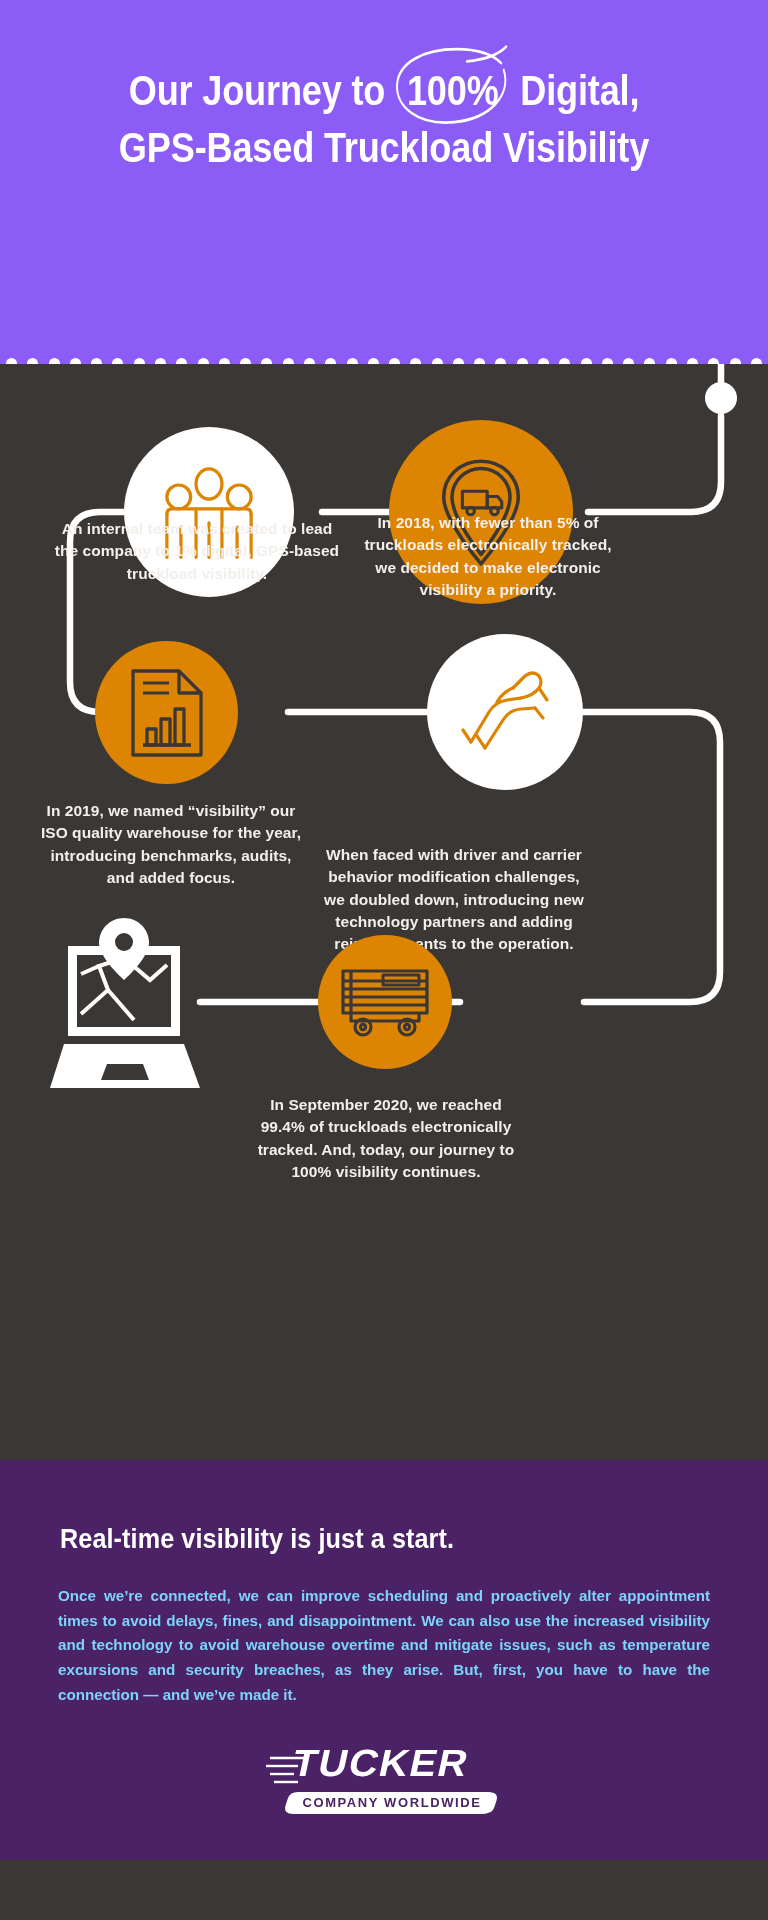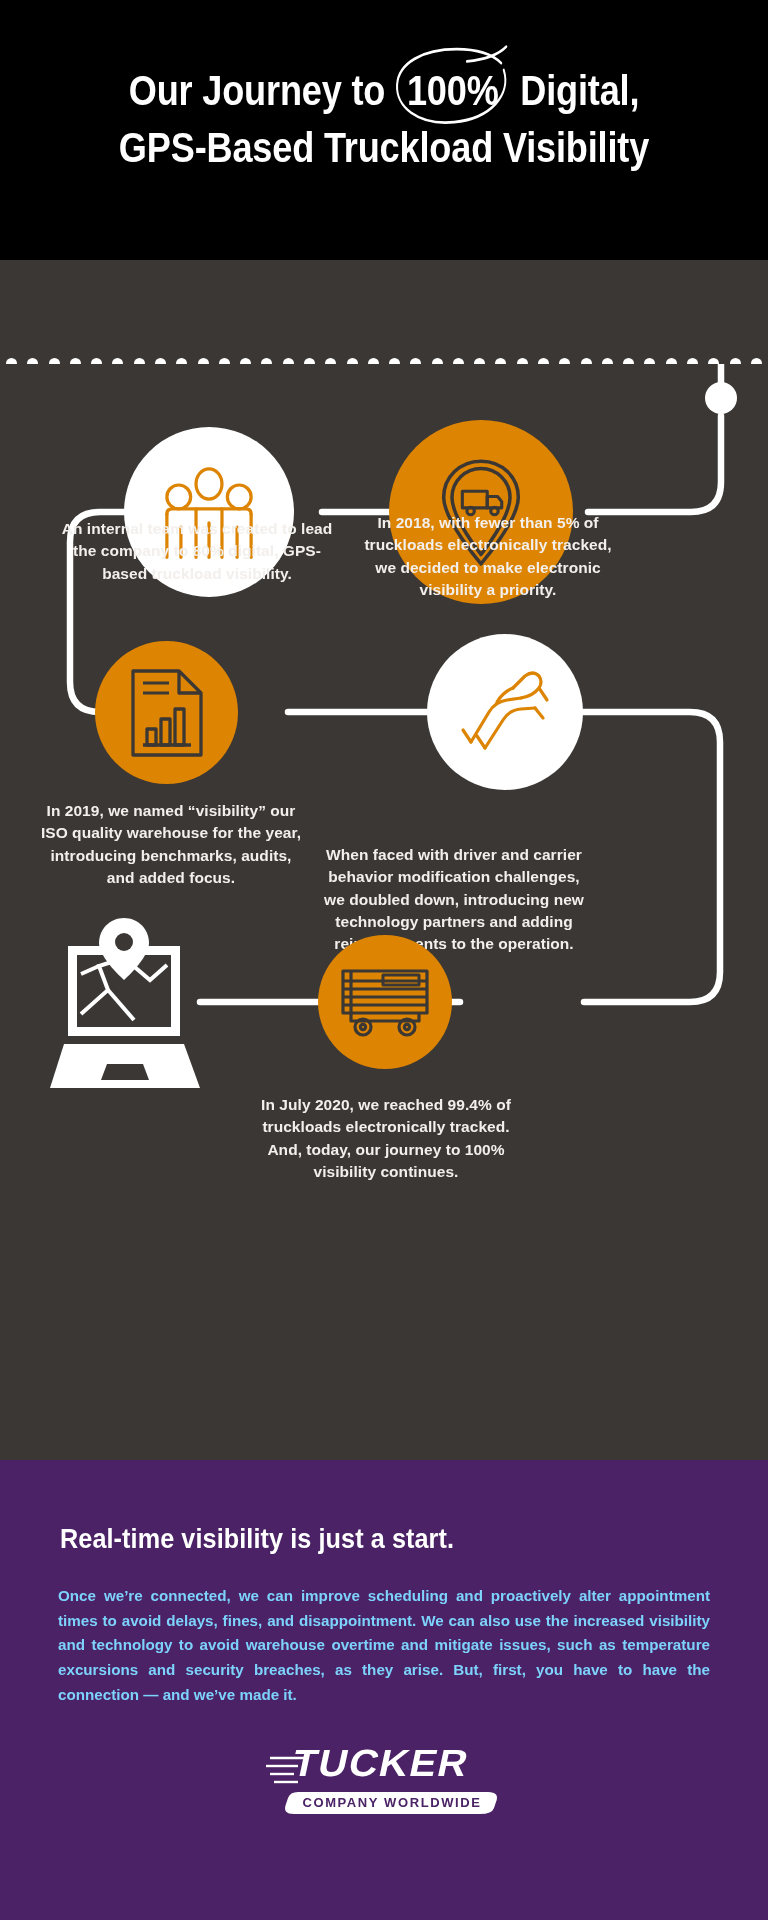--- a/index.html
+++ b/index.html
@@ -6,22 +6,22 @@
   html,body { width:768px; }
   body {
     width:768px; height:1920px; position:relative; overflow:hidden;
     font-family:"Liberation Sans", sans-serif;
     background:#3b3734;
   }
   .stage { position:absolute; left:0; top:0; width:768px; height:1920px; }
 
   
   .header {
-    position:absolute; left:0; top:0; width:768px; height:260px;
-    background:#000000;
+    position:absolute; left:0; top:0; width:768px; height:364px;
+    background:#8b5cf6;
   }
   .title {
     position:absolute; left:0; top:62px; width:768px;
     text-align:center; color:#ffffff;
     font-family:"Liberation Sans Narrow","Liberation Sans",sans-serif;
     font-weight:bold; font-size:43px; line-height:1.32;
     letter-spacing:-0.2px;
     transform:scaleX(0.84); transform-origin:center top;
   }
   .title .ln { display:block; white-space:nowrap; }
@@ -42,21 +42,21 @@
   .node.orange { background:#dd8503; }
   .node svg { display:block; }
 
   .cap {
     position:absolute; color:#f2efec; text-align:center;
     font-size:15.5px; line-height:1.44; font-weight:bold;
     letter-spacing:0.05px;
   }
 
   
-  .footer { position:absolute; left:0; top:1460px; width:768px; height:460px; background:#4a2265; }
+  .footer { position:absolute; left:0; top:1460px; width:768px; height:400px; background:#4a2265; }
   .foot-h {
     position:absolute; left:60px; top:63px; width:660px; color:#ffffff;
     font-family:"Liberation Sans Narrow","Liberation Sans",sans-serif;
     font-weight:bold; font-size:28px; letter-spacing:0.1px;
     transform:scaleX(0.9); transform-origin:left top;
   }
   .foot-p {
     position:absolute; left:58px; top:124px; width:652px; color:#7dd3fc;
     font-size:15.2px; line-height:1.62; text-align:justify; font-weight:bold;
   }
@@ -168,21 +168,21 @@
           <g stroke-width="3">
             <path d="M32,34 L56,34 L56,50 L32,50 Z"></path>
             <path d="M56,39 L66,39 L70,44 L70,50 L56,50 Z"></path>
             <circle cx="40" cy="53" r="3.6"></circle>
             <circle cx="63" cy="53" r="3.6"></circle>
           </g>
         </g>
       </svg>
     </div>
 
-    <div class="cap" style="left:52px; top:154px; width:290px;">An internal team was created to lead the company to 80% digital, GPS-based truckload visibility.</div>
+    <div class="cap" style="left:52px; top:154px; width:290px;">An internal team was created to lead the company to 1% digital, GPS-based truckload visibility.</div>
     <div class="cap" style="left:354px; top:148px; width:268px;">In 2018, with fewer than 5% of truckloads electronically tracked, we decided to make electronic visibility a priority.</div>
 
     <div class="node orange" style="left:95px; top:277px; width:143px; height:143px;">
       <svg width="84" height="92" viewBox="0 0 84 92">
         <g fill="none" stroke="#3b3734" stroke-width="3.3" stroke-linejoin="round">
           <path d="M8,4 L54,4 L76,26 L76,88 L8,88 Z"></path>
           <path d="M54,4 L54,26 L76,26"></path>
           <path d="M18,16 L44,16" stroke-width="3"></path>
           <path d="M18,26 L44,26" stroke-width="3"></path>
           <path d="M18,78 L66,78"></path>
@@ -244,21 +244,21 @@
           <path d="M12,48 L12,56 L80,56 L80,48"></path>
           <circle cx="24" cy="62" r="8"></circle>
           <circle cx="24" cy="62" r="2.6"></circle>
           <circle cx="68" cy="62" r="8"></circle>
           <circle cx="68" cy="62" r="2.6"></circle>
           <path d="M44,10 L80,10 L80,20 L44,20 Z" stroke-width="3"></path>
         </g>
       </svg>
     </div>
 
-    <div class="cap" style="left:250px; top:730px; width:272px;">In July 2020, we reached 99.4% of truckloads electronically tracked. And, today, our journey to 100% visibility continues.</div>
+    <div class="cap" style="left:250px; top:730px; width:272px;">In September 2020, we reached 99.4% of truckloads electronically tracked. And, today, our journey to 100% visibility continues.</div>
   </div>
 
   <div class="footer">
     <div class="foot-h">Real-time visibility is just a start.</div>
     <div class="foot-p">Once we’re connected, we can improve scheduling and proactively alter appointment times to avoid delays, fines, and disappointment. We can also use the increased visibility and technology to avoid warehouse overtime and mitigate issues, such as temperature excursions and security breaches, as they arise. But, first, you have to have the connection — and we’ve made it.</div>
     <div class="logo">
       <svg width="240" height="74" viewBox="0 0 240 74">
         <g transform="skewX(-12)">
           <text x="32" y="34" font-family="Liberation Sans Narrow, Liberation Sans, sans-serif" font-size="38" font-weight="bold" fill="#ffffff" letter-spacing="1.5" transform="scale(1.05,1)">TUCKER</text>
         </g>

